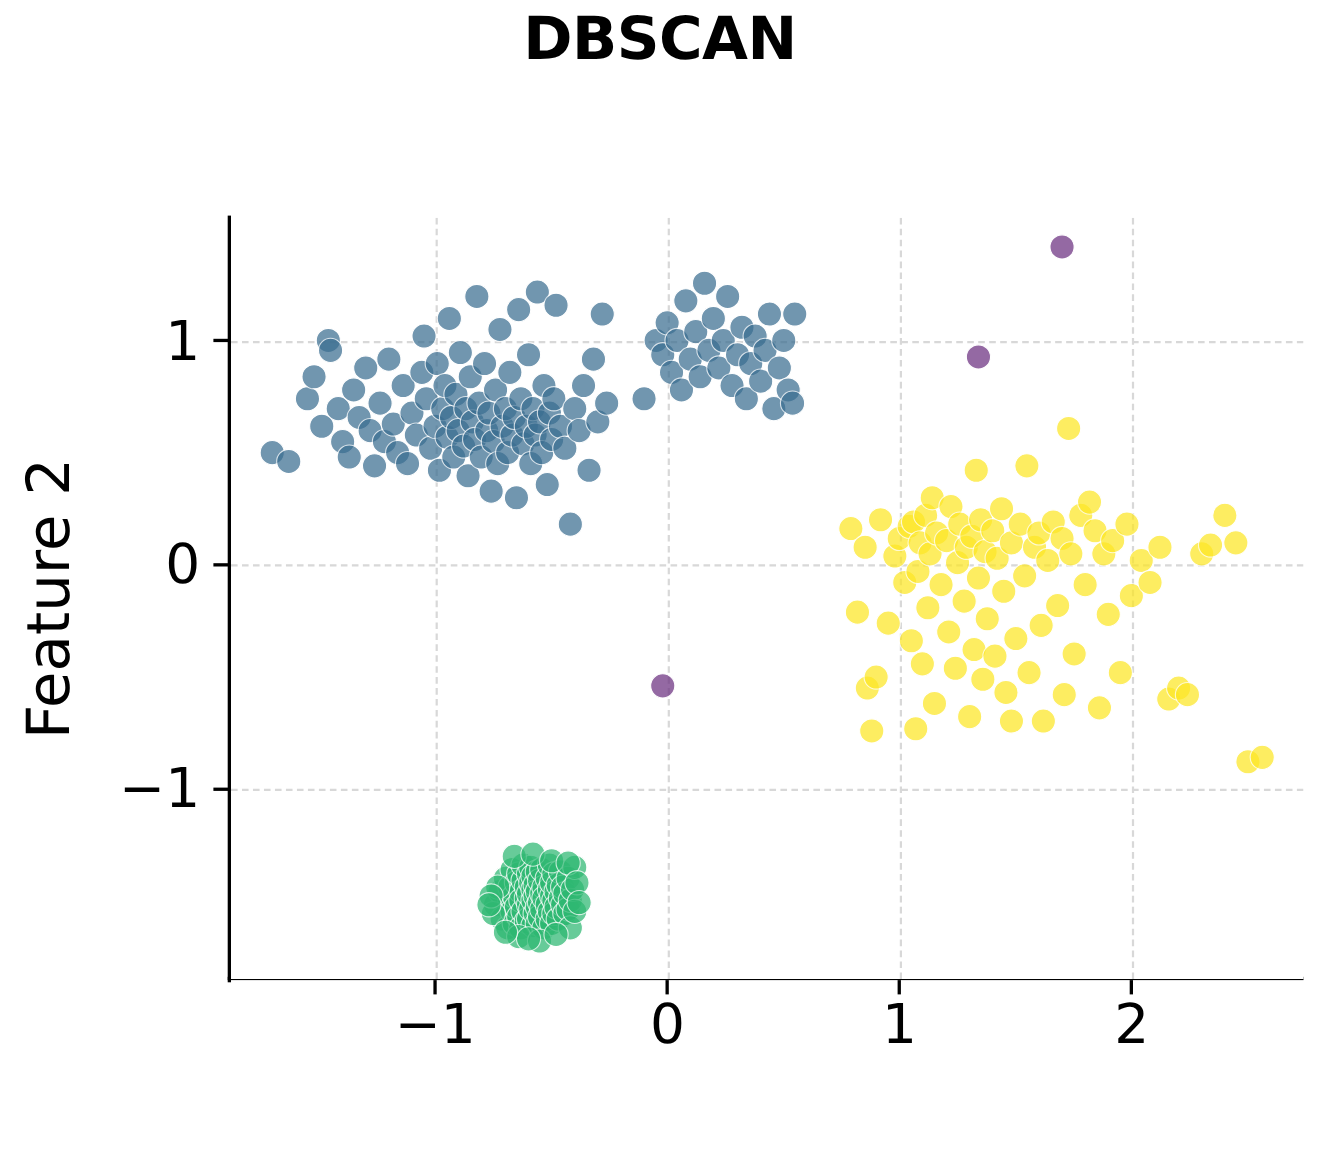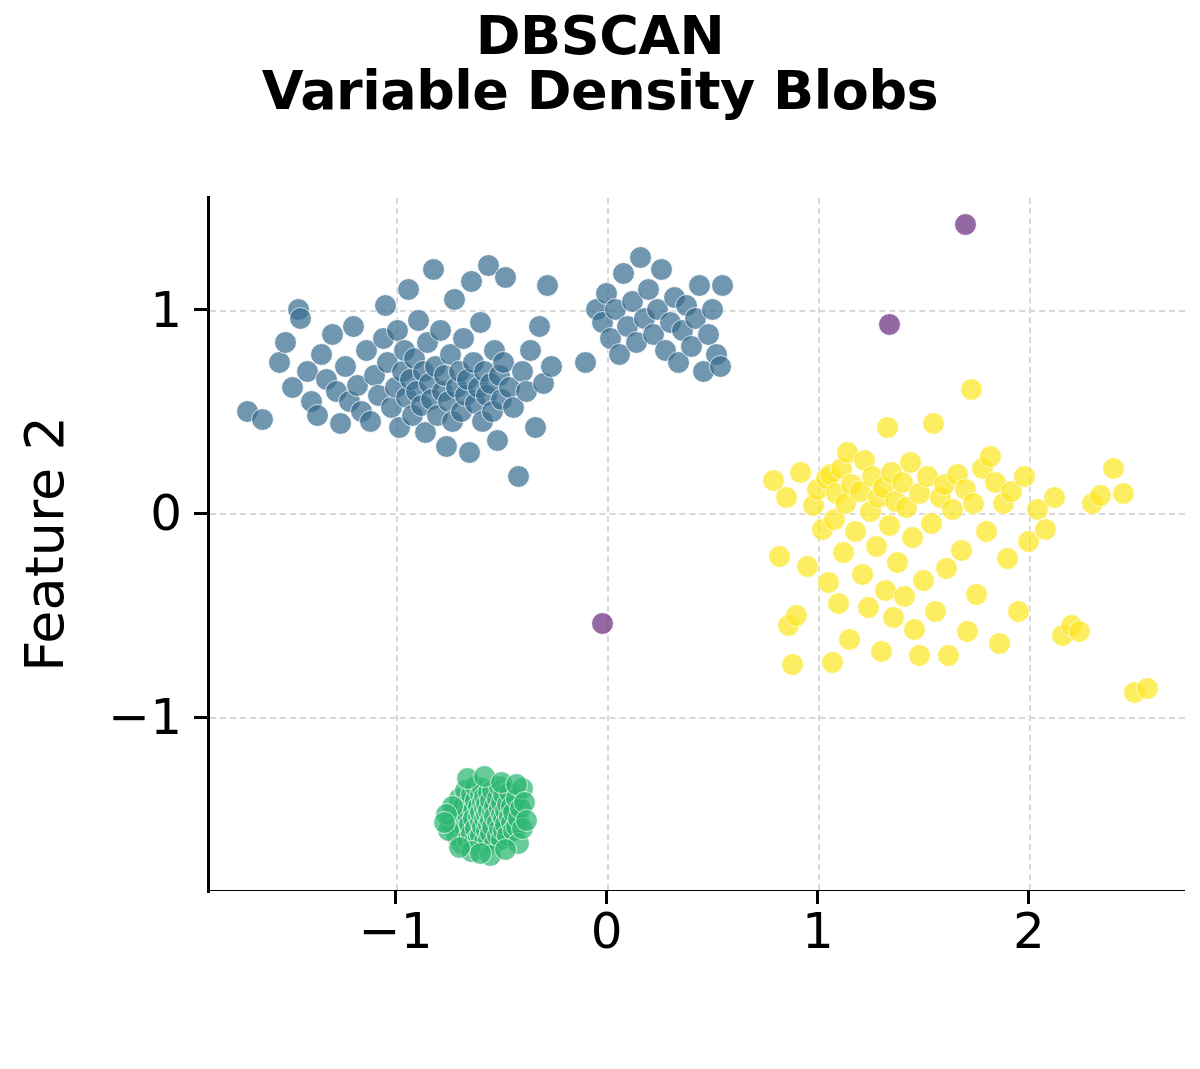--- a/index.html
+++ b/index.html
@@ -132,21 +132,21 @@
     position: absolute;
     border-radius: 50%;
     box-sizing: border-box;
   }
 </style>
 </head>
 <body>
 
 <div id="figure">
 
-  <div id="chart-title"><span>DBSCAN</span><br><span>Variable Density Blobs</span></div>
+  <div id="chart-title"><span>DBSCAN</span><br></div>
 
   <div id="spine-left" class="spine"></div>
   <div id="spine-bottom" class="spine"></div>
 
   <div id="plot-area">
 
   <div class="gridline gridline-h" style="top: 519px;"></div>
       <div class="gridline gridline-h" style="top: 315.471px;"></div>
       <div class="gridline gridline-h" style="top: 111.941px;"></div>
       <div class="gridline gridline-v" style="left: 185.714px;"></div>

